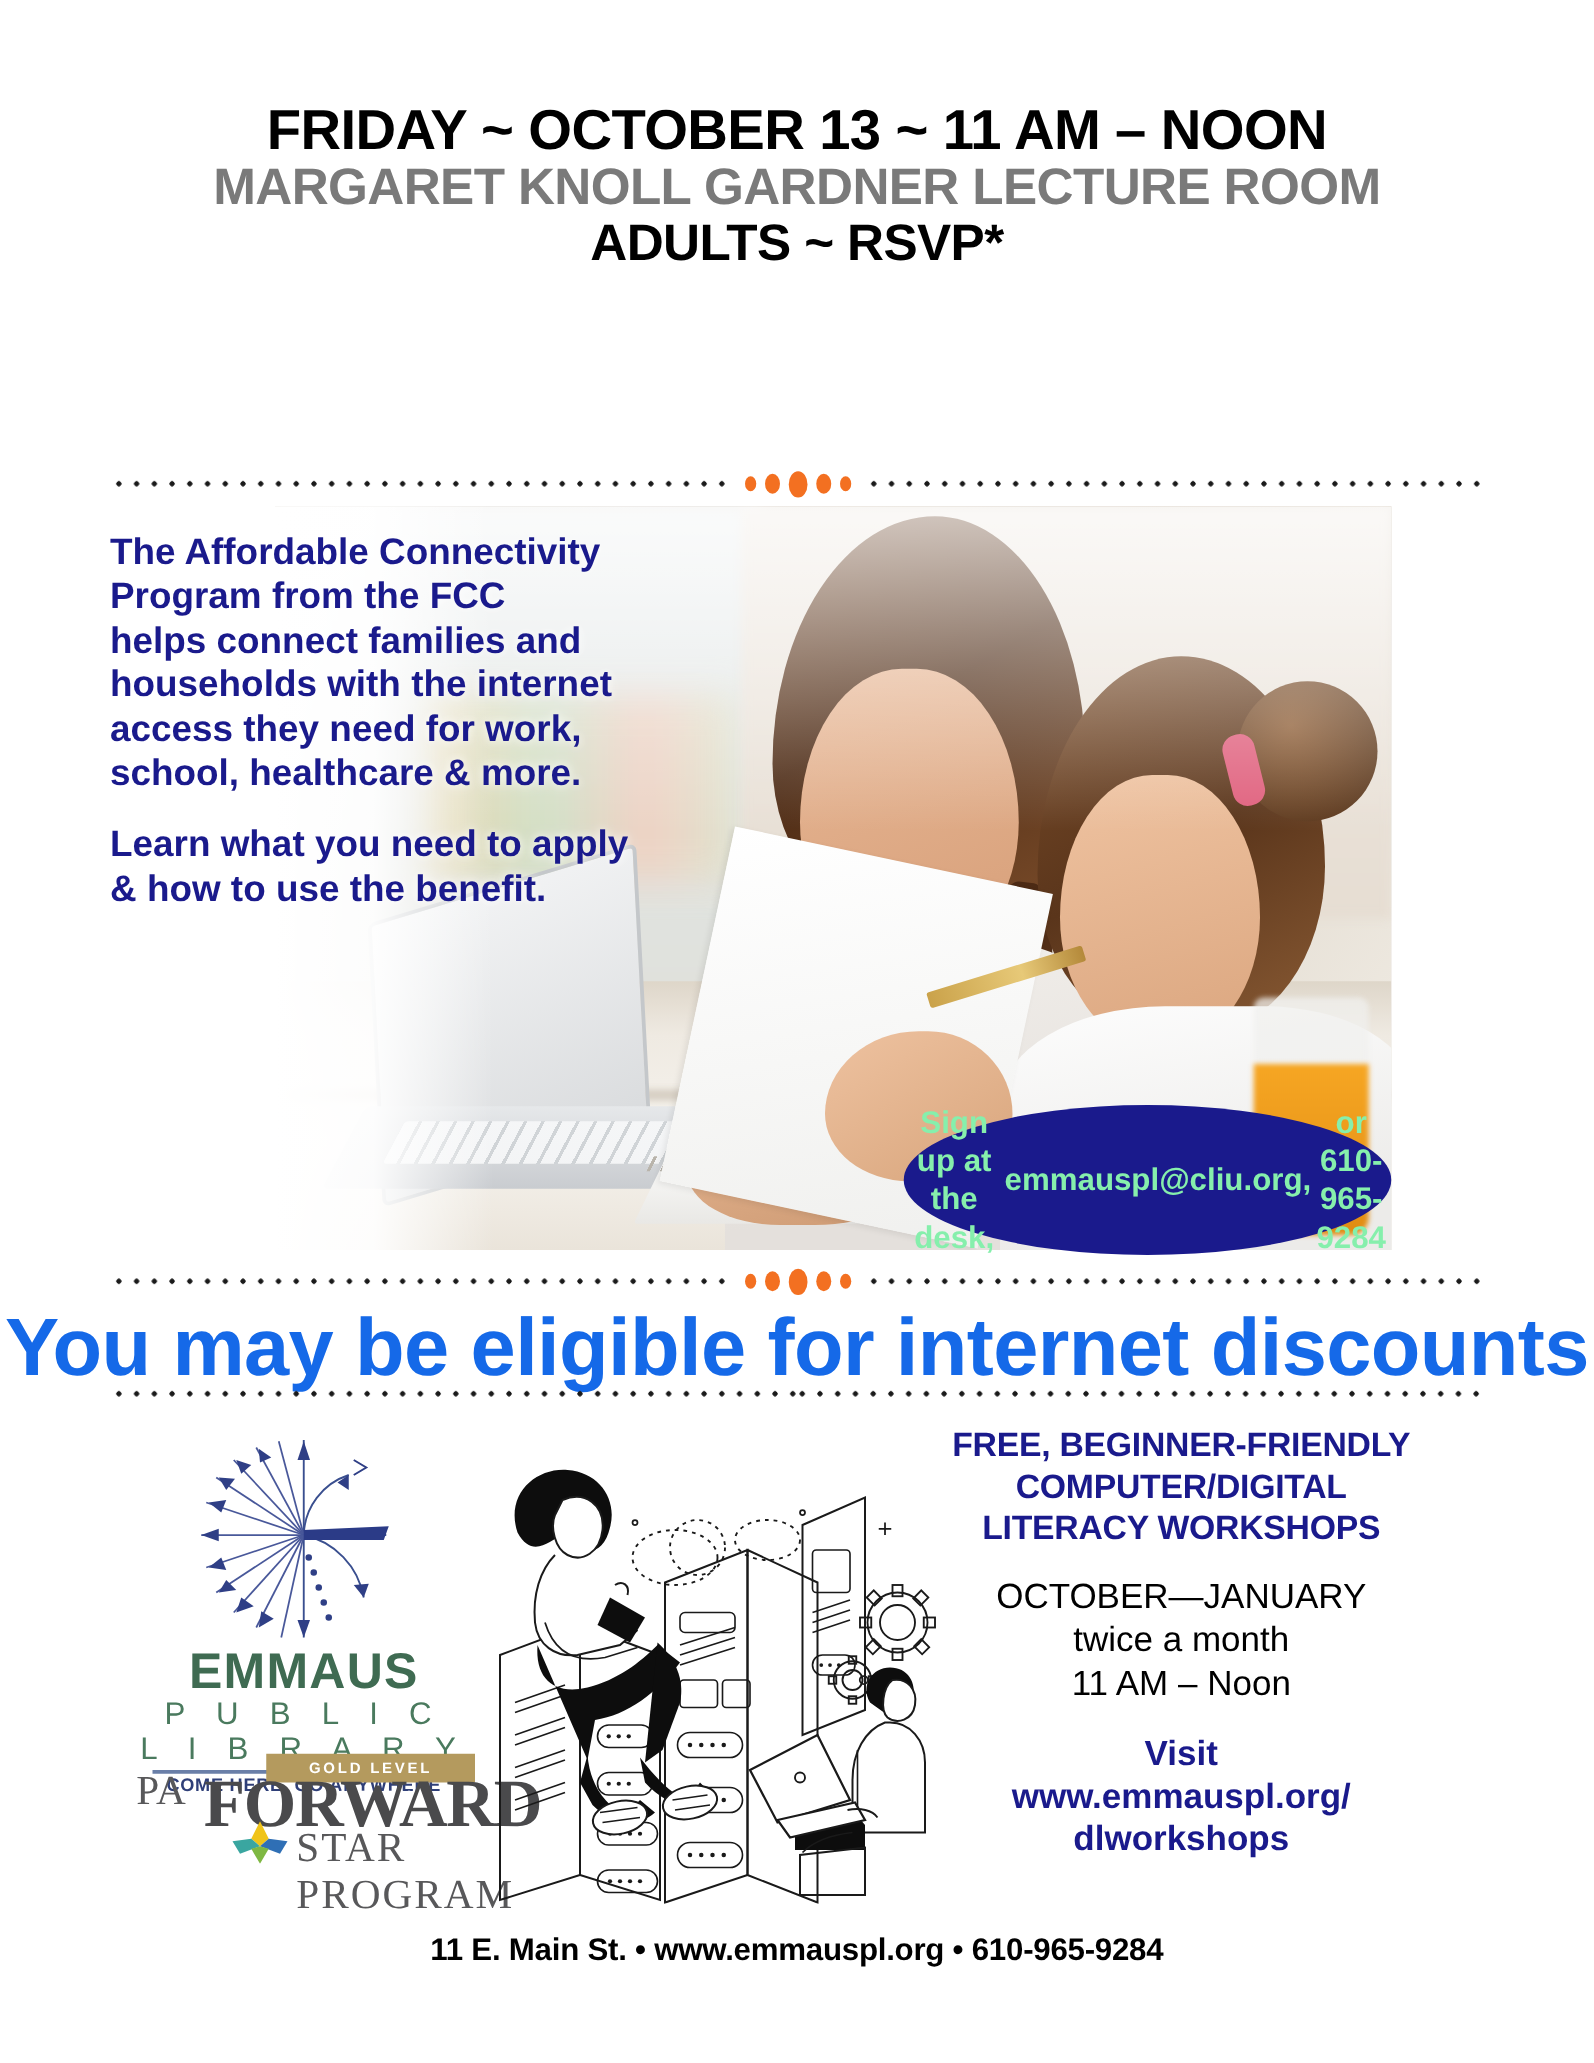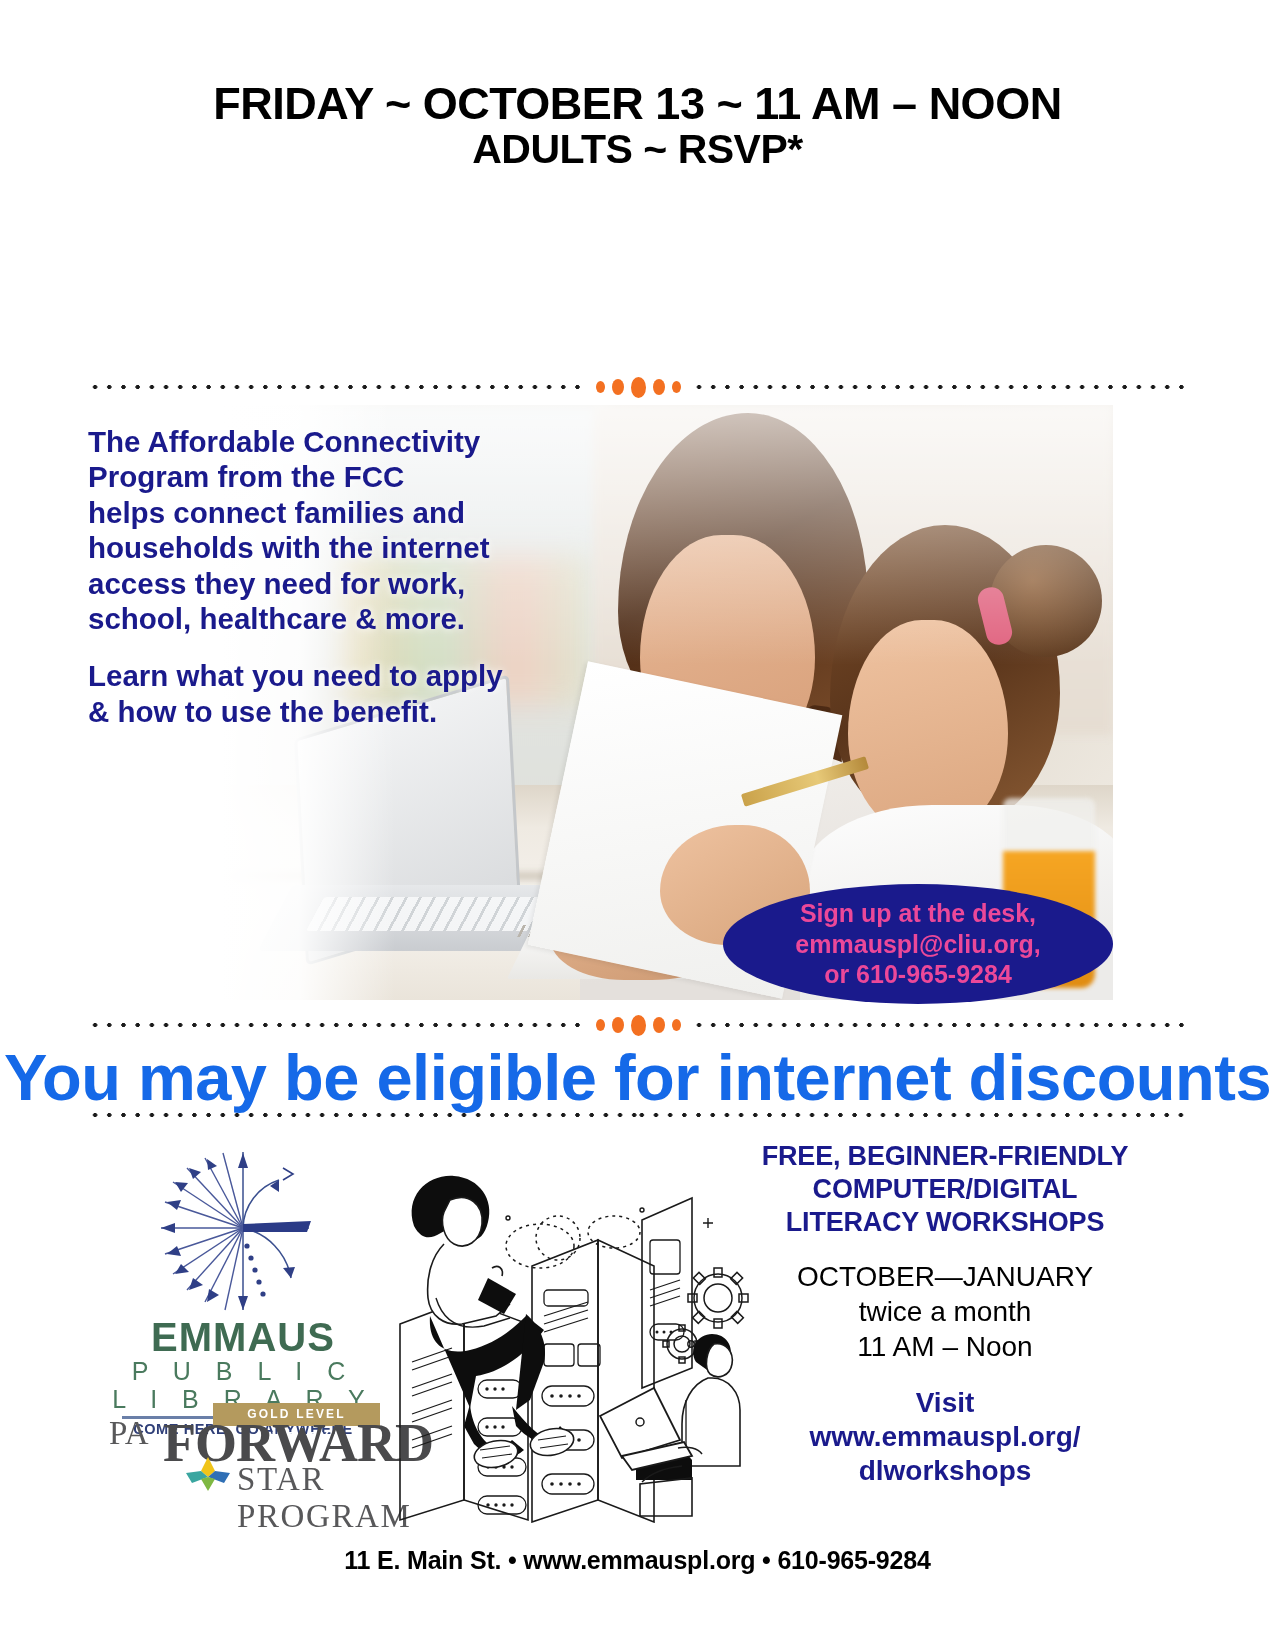--- a/index.html
+++ b/index.html
@@ -267,24 +267,23 @@
   .oval {
     position: absolute;
     left: 723px;
     top: 884px;
     width: 390px;
     height: 120px;
     background: #1a1a8c;
     border-radius: 50%;
     z-index: 6;
     display: flex;
-    flex-direction: column;
     align-items: center;
     justify-content: center;
-    color: #ec4899;
+    color: #86efac;
     font-size: 25px;
     font-weight: bold;
     line-height: 1.22;
     text-align: center;
   }
 
   
   .eligible {
     position: absolute;
     left: 0; top: 1040px;
@@ -360,20 +359,21 @@
     letter-spacing: -0.2px;
   }
 </style>
 </head>
 <body>
 
 <div class="page">
 
   <div class="title-block">
     <div class="subtitle1">FRIDAY ~ OCTOBER 13 ~ 11 AM – NOON</div>
+    <div class="subtitle2">MARGARET KNOLL GARDNER LECTURE ROOM</div>
     <div class="subtitle3">ADULTS ~ RSVP*</div>
   </div>
 
   <div class="divider" id="divider-top">
     <div class="dotline"></div>
     <div class="centerdots">
       <span class="cd cd1"></span>
       <span class="cd cd2"></span>
       <span class="cd cd3"></span>
       <span class="cd cd2"></span>

